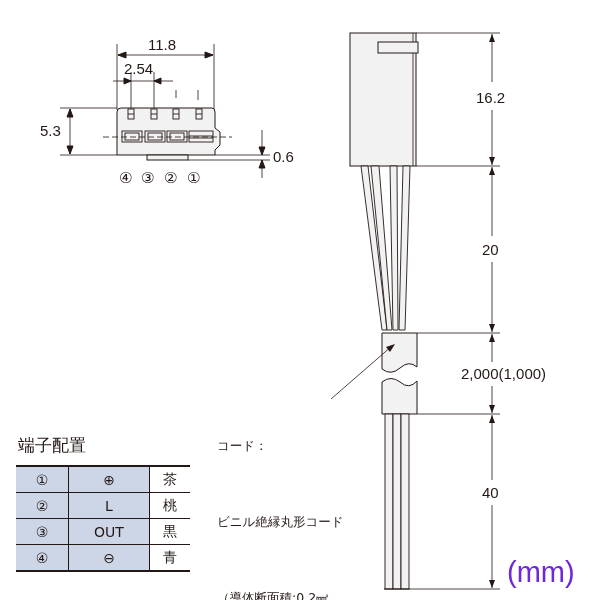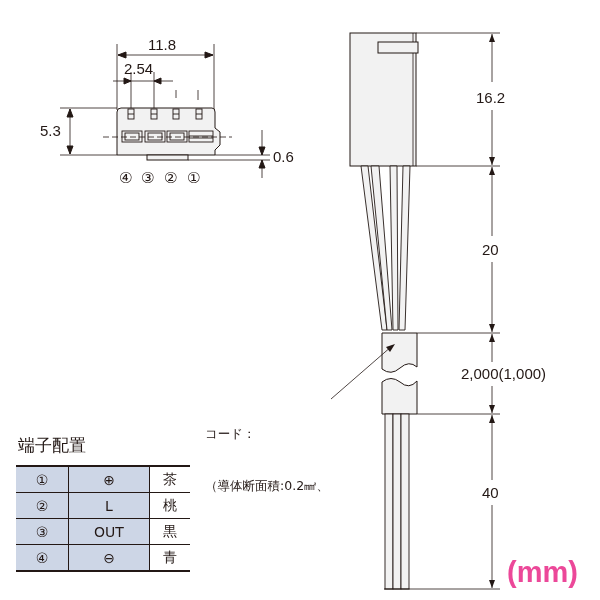--- a/index.html
+++ b/index.html
@@ -2,33 +2,33 @@
 <html><head>
   <meta charset="utf-8">
   <style>
     html, body { margin: 0; padding: 0; background: #ffffff; }
     body { width: 600px; height: 600px; position: relative; overflow: hidden;
            font-family: "DejaVu Sans", "Liberation Sans", sans-serif; color: #231815; }
     svg { position: absolute; left: 0; top: 0; }
     .dim { font-family: "Liberation Sans", "DejaVu Sans", sans-serif; font-size: 15px; fill: #231815; }
     .note { position: absolute; left: 203px; top: 392px; font-size: 12.5px; line-height: 16px;
             color: #231815; white-space: pre; }
-    .note div { margin: 2px; }
+    .note div { margin: 14px; }
     .pin-title { position: absolute; left: 18px; top: 434px; font-size: 17px; font-weight: normal; color: #231815; }
     table.pins { position: absolute; left: 16px; top: 465px; border-collapse: collapse;
                  font-family: "DejaVu Sans", sans-serif; font-size: 14px; }
     table.pins td { height: 25px; padding: 0; text-align: center; border-top: 1px solid #231815;
                     border-bottom: 1px solid #231815; }
     table.pins tr:first-child td { border-top: 2px solid #231815; }
     table.pins tr:last-child td { border-bottom: 2px solid #231815; }
     table.pins td.c1 { width: 52px; background: #cdd6e6; border-right: 1px solid #231815; }
     table.pins td.c2 { width: 80px; background: #cdd6e6; border-right: 1px solid #231815; }
     table.pins td.c3 { width: 40px; background: #ffffff; }
-    .unit { position: absolute; left: 507px; top: 556px; font-size: 29px; font-weight: bold;
-            color: #ec4899; font-family: "Liberation Sans", "DejaVu Sans", sans-serif; }
+    .unit { position: absolute; left: 507px; top: 556px; font-size: 29px; font-weight: normal;
+            color: #6d28d9; font-family: "Liberation Sans", "DejaVu Sans", sans-serif; }
   </style>
 </head>
 <body>
 
 <svg width="600" height="600" viewBox="0 0 600 600">
 
   <g stroke="#231815" fill="none" stroke-width="1">
 
     <line x1="117" y1="44" x2="117" y2="110" stroke-width="0.8"></line>
     <line x1="214" y1="44" x2="214" y2="110" stroke-width="0.8"></line>
@@ -155,20 +155,21 @@
   <text class="dim" x="482" y="498">40</text>
 
   <g stroke="#231815" stroke-width="0.8" fill="#231815">
     <line x1="331" y1="399" x2="392" y2="346"></line>
     <polygon points="395,344 386,347 390,352" stroke="none"></polygon>
   </g>
 </svg>
 
 <div class="note">
   <div>コード：</div>
+  <div>ビニル絶縁丸形コード</div>
   <div>（導体断面積:0.2㎟、</div>
   
 </div>
 
 <div class="pin-title">端子配置</div>
 <table class="pins">
   <tbody>
       <tr>
     <td class="c1">①</td>
     <td class="c2">⊕</td>

